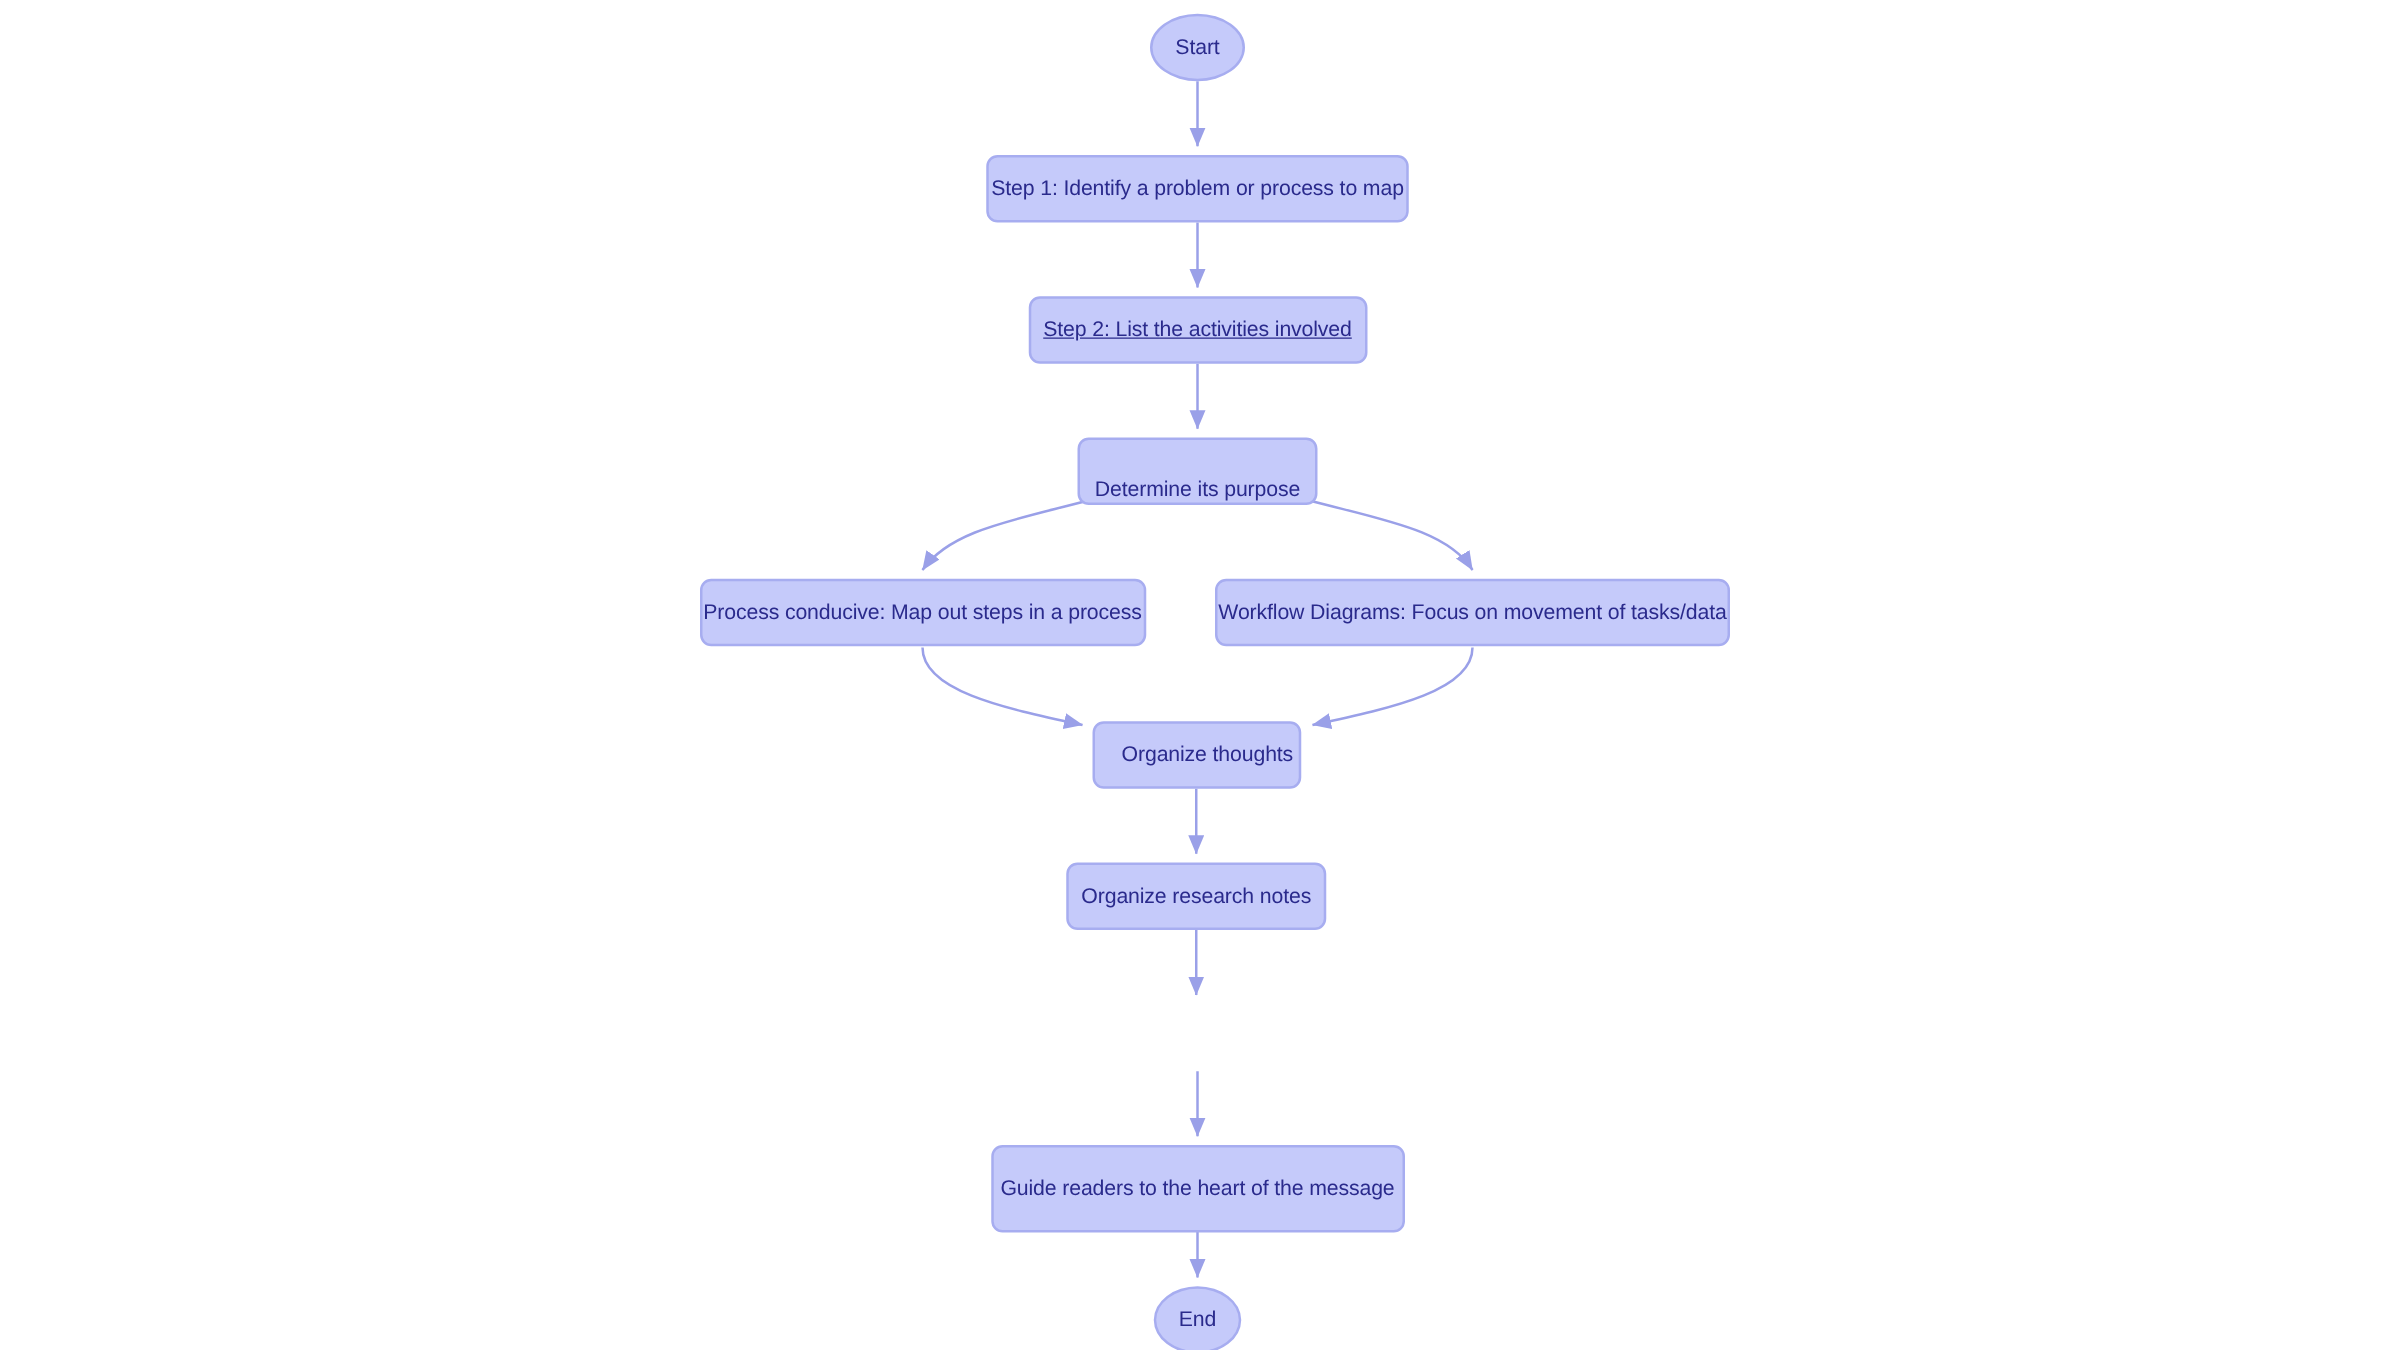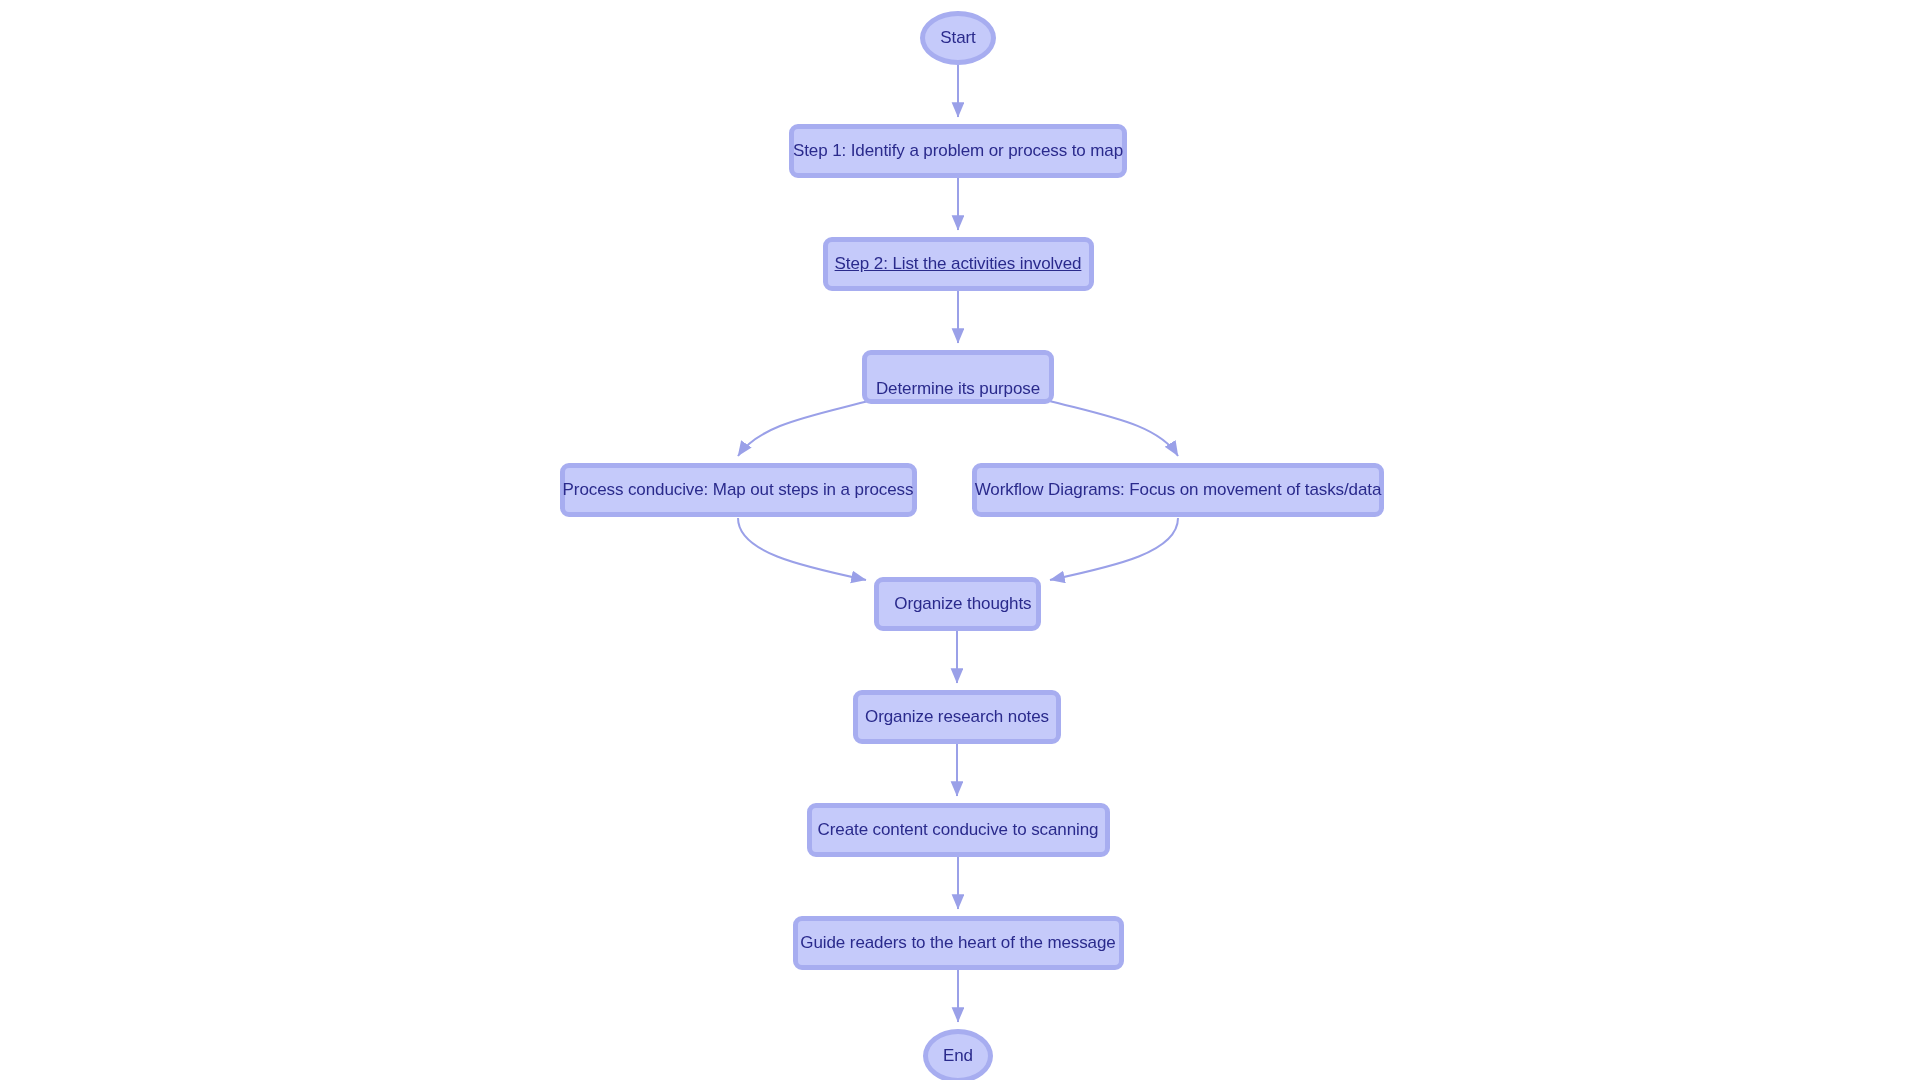--- a/index.html
+++ b/index.html
@@ -23,21 +23,21 @@
     position: absolute;
     top: 0;
     left: 0;
     width: 1920px;
     height: 1080px;
   }
   .node {
     position: absolute;
     box-sizing: border-box;
     background: #c5cafa;
-    border: 5px solid #0f766e;
+    border: 2px solid #0f766e;
     color: #2a2a8c;
     display: flex;
     align-items: center;
     justify-content: center;
     text-align: center;
     font-size: 17px;
     line-height: 1.15;
     letter-spacing: -0.1px;
     white-space: nowrap;
     border-radius: 9px;
@@ -111,25 +111,22 @@
   </div>
 
   <div class="node" style="width: 167px; height: 54px; left: 873.5px; top: 577px; background: rgb(197, 202, 250); border-color: rgb(167, 173, 240); color: rgb(42, 42, 140); justify-content: flex-end;">
     <span class="node-label">Organize thoughts</span>
   </div>
 
   <div class="node" style="width: 208px; height: 54px; left: 853px; top: 690px; background: rgb(197, 202, 250); border-color: rgb(167, 173, 240); color: rgb(42, 42, 140);">
     <span class="node-label">Organize research notes</span>
   </div>
 
-  <div class="node" style="width: 303px; height: 54px; left: 806.5px; top: 803px; background: rgb(197, 202, 250); border-color: rgb(167, 173, 240); color: rgb(42, 42, 140);">
-    <span class="node-label">Create content conducive to scanning</span>
-  </div>
 
-  <div class="node" style="width: 331px; height: 54px; left: 792.5px; top: 916px; background: rgb(197, 202, 250); border-color: rgb(167, 173, 240); color: rgb(42, 42, 140);">
+  <div class="node" style="width: 331px; height: 70px; left: 792.5px; top: 916px; background: rgb(197, 202, 250); border-color: rgb(167, 173, 240); color: rgb(42, 42, 140);">
     <span class="node-label">Guide readers to the heart of the message</span>
   </div>
 
   <div class="node terminal" style="width: 70px; height: 54px; left: 923px; top: 1029px; background: rgb(197, 202, 250); border-color: rgb(167, 173, 240); color: rgb(42, 42, 140); border-radius: 50%;">
     <span class="node-label">End</span>
   </div>
 
 </div>
 
 </body></html>

